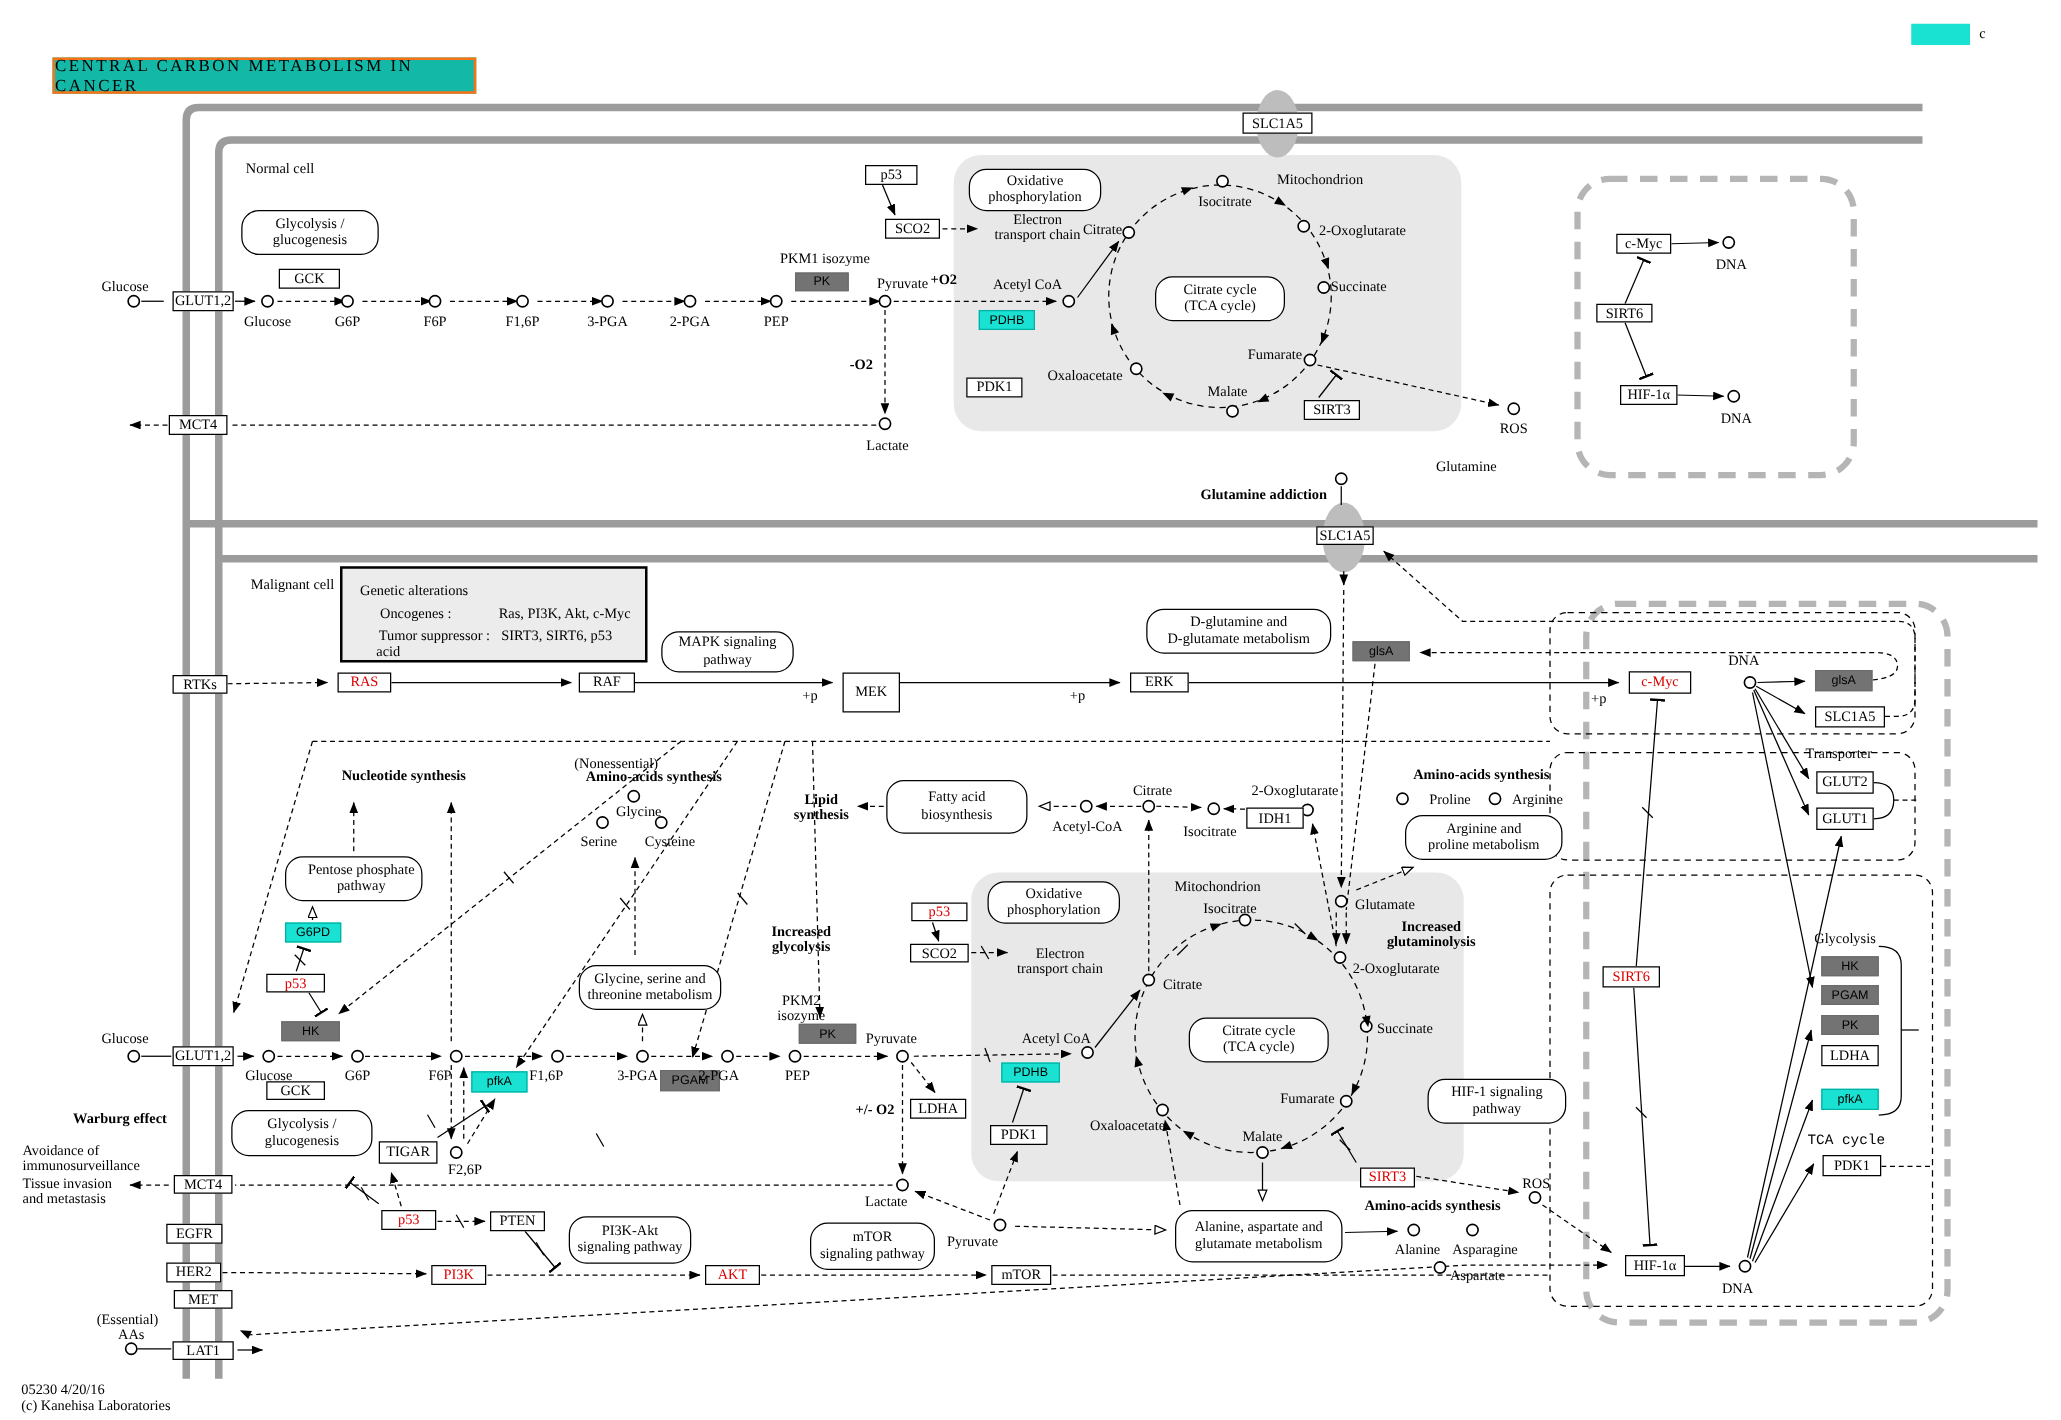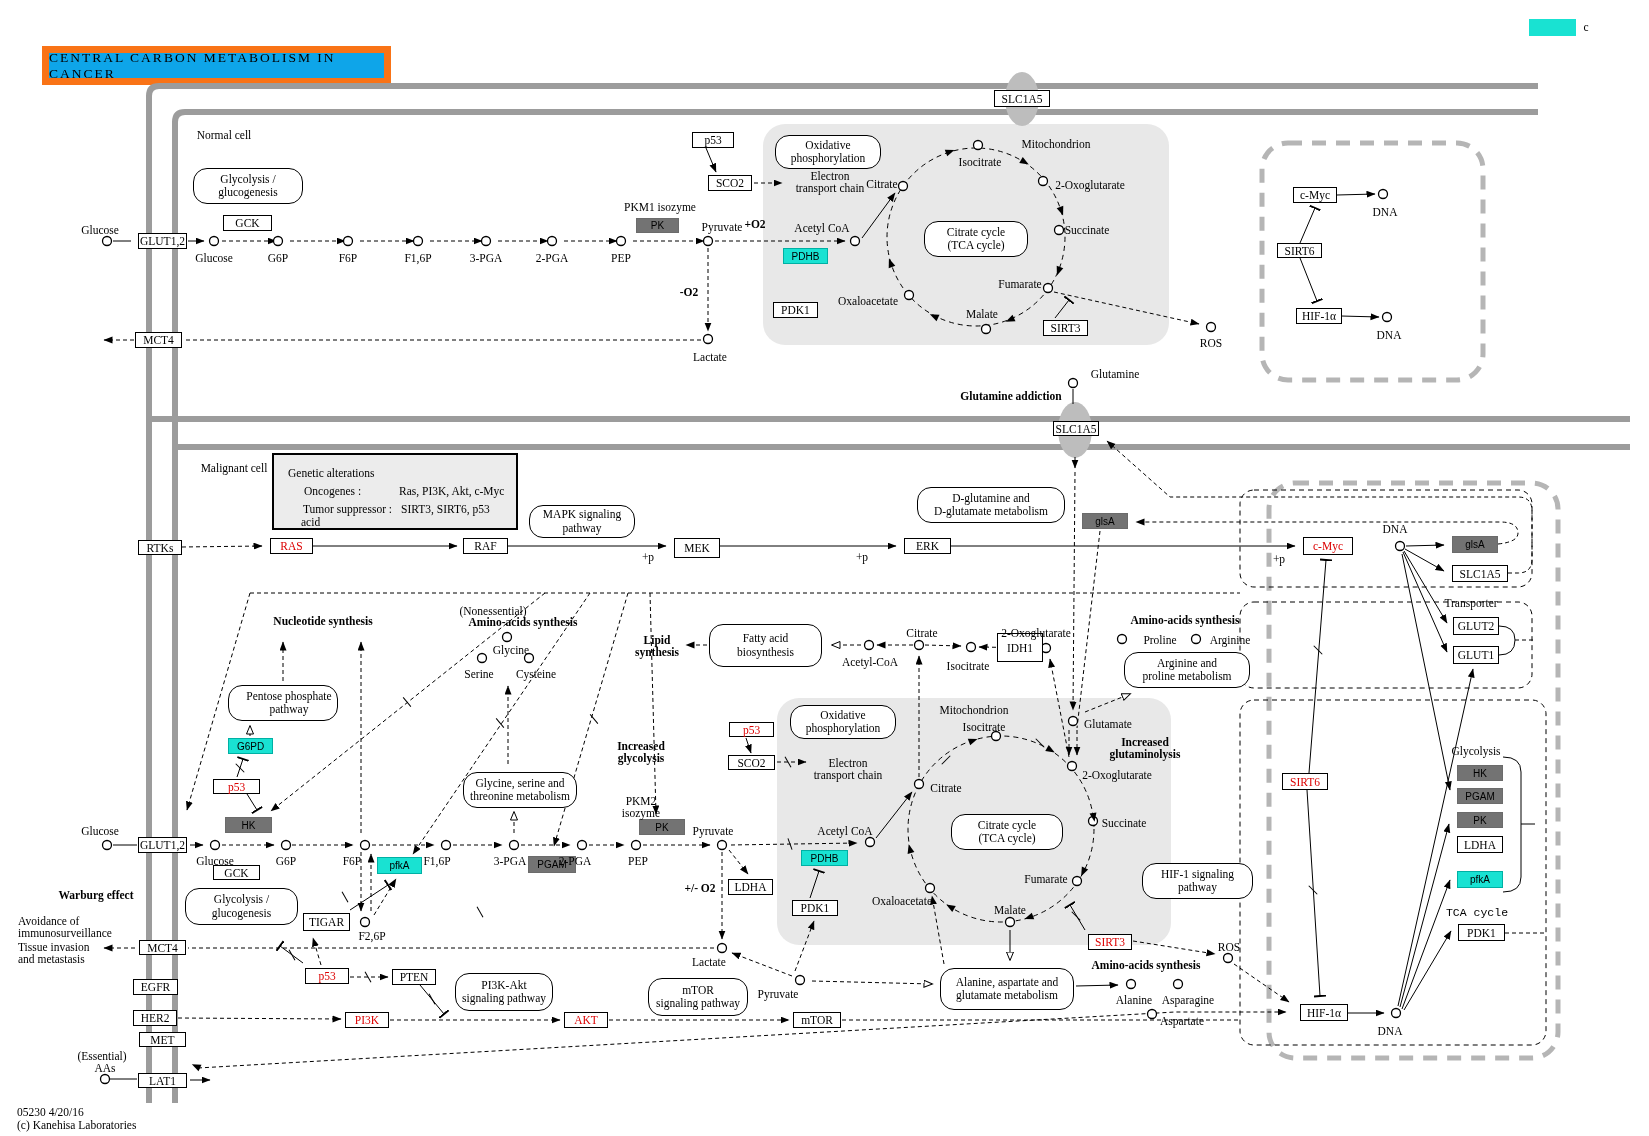--- a/index.html
+++ b/index.html
@@ -12,21 +12,21 @@
   .box.g{background:#737373;border-color:#6b6b6b;font-family:"Liberation Sans",sans-serif;font-size:10px;}
   .box.c{border-color:#00b0a4;font-family:"Liberation Sans",sans-serif;font-size:10px;}
   .box.r{color:#dc0000;}
   .round{position:absolute;display:flex;flex-direction:column;align-items:center;justify-content:center;
        border:1px solid #000;border-radius:14px;background:#fff;font-size:11.5px;line-height:1.15;
        text-align:center;box-sizing:border-box;}
   .txt{position:absolute;font-size:11.5px;line-height:12px;white-space:nowrap;color:#000;}
   .txt.b{font-weight:bold;}
   .txt.ctr{transform:translateX(-50%);}
   #title{position:absolute;display:flex;align-items:center;justify-content:center;
-       border:7px solid #f97316;background:#0ea5e9;font-size:13.5px;letter-spacing:2px;}
+       border:2px solid #f97316;background:#14b8a6;font-size:13.5px;letter-spacing:2px;}
   #genetic{position:absolute;background:#ececec;border:2px solid #000;box-sizing:border-box;}
   #legend-swatch{position:absolute;}
 </style>
 </head>
 <body>
 
 <div id="canvas">
   <div id="title" style="left: 42px; top: 46px; width: 335px; height: 25px;">CENTRAL CARBON METABOLISM IN CANCER</div>
   <div id="legend-swatch" style="left: 1529px; top: 19px; width: 47px; height: 17px; background: rgb(25, 226, 210);"></div>
   <svg id="lines" width="1649" height="1136">
@@ -285,21 +285,21 @@
       <div class="box w" style="left: 773px; top: 302px; width: 45px; height: 16px;">PDK1</div>
       <div class="box w" style="left: 1043px; top: 320px; width: 45px; height: 16px;">SIRT3</div>
       <div class="box w" style="left: 994px; top: 90px; width: 56px; height: 17px;">SLC1A5</div>
       <div class="box w" style="left: 1293px; top: 187px; width: 44px; height: 16px;">c-Myc</div>
       <div class="box w" style="left: 1277px; top: 243px; width: 45px; height: 15px;">SIRT6</div>
       <div class="box w" style="left: 1296px; top: 308px; width: 46px; height: 16px;">HIF-1α</div>
       <div class="box w" style="left: 1053px; top: 421px; width: 46px; height: 15px;">SLC1A5</div>
       <div class="box w" style="left: 138px; top: 540px; width: 44px; height: 15px;">RTKs</div>
       <div class="box r" style="left: 270px; top: 538px; width: 43px; height: 16px;">RAS</div>
       <div class="box w" style="left: 463px; top: 538px; width: 45px; height: 16px;">RAF</div>
-      <div class="box w" style="left: 674px; top: 538px; width: 46px; height: 20px;">MEK</div>
+      <div class="box w" style="left: 674px; top: 538px; width: 46px; height: 32px;">MEK</div>
       <div class="box w" style="left: 904px; top: 538px; width: 47px; height: 16px;">ERK</div>
       <div class="box g" style="left: 1082px; top: 513px; width: 46px; height: 16px;">glsA</div>
       <div class="box r" style="left: 1303px; top: 537px; width: 50px; height: 18px;">c-Myc</div>
       <div class="box g" style="left: 1452px; top: 536px; width: 46px; height: 17px;">glsA</div>
       <div class="box w" style="left: 1452px; top: 565px; width: 56px; height: 17px;">SLC1A5</div>
       <div class="box w" style="left: 1453px; top: 617px; width: 46px; height: 18px;">GLUT2</div>
       <div class="box w" style="left: 1453px; top: 646px; width: 46px; height: 18px;">GLUT1</div>
       <div class="box g" style="left: 1457px; top: 765px; width: 46px; height: 16px;">HK</div>
       <div class="box g" style="left: 1457px; top: 788px; width: 46px; height: 16px;">PGAM</div>
       <div class="box g" style="left: 1457px; top: 812px; width: 46px; height: 16px;">PK</div>
@@ -316,21 +316,21 @@
       <div class="box w" style="left: 303px; top: 913px; width: 47px; height: 18px;">TIGAR</div>
       <div class="box w" style="left: 139px; top: 940px; width: 47px; height: 15px;">MCT4</div>
       <div class="box c" style="background: rgb(25, 226, 210); left: 377px; top: 857px; width: 45px; height: 17px;">pfkA</div>
       <div class="box g" style="left: 528px; top: 856px; width: 48px; height: 17px;">PGAM</div>
       <div class="box g" style="left: 639px; top: 819px; width: 46px; height: 16px;">PK</div>
       <div class="box w" style="left: 728px; top: 879px; width: 45px; height: 16px;">LDHA</div>
       <div class="box r" style="left: 729px; top: 722px; width: 45px; height: 15px;">p53</div>
       <div class="box w" style="left: 728px; top: 755px; width: 47px; height: 15px;">SCO2</div>
       <div class="box c" style="background: rgb(25, 226, 210); left: 801px; top: 850px; width: 47px; height: 16px;">PDHB</div>
       <div class="box w" style="left: 792px; top: 900px; width: 46px; height: 16px;">PDK1</div>
-      <div class="box w" style="left: 997px; top: 633px; width: 46px; height: 29px;">IDH1</div>
+      <div class="box w" style="left: 997px; top: 646px; width: 46px; height: 17px;">IDH1</div>
       <div class="box r" style="left: 1088px; top: 934px; width: 44px; height: 16px;">SIRT3</div>
       <div class="box r" style="left: 305px; top: 968px; width: 44px; height: 16px;">p53</div>
       <div class="box w" style="left: 392px; top: 969px; width: 44px; height: 16px;">PTEN</div>
       <div class="box r" style="left: 345px; top: 1012px; width: 44px; height: 16px;">PI3K</div>
       <div class="box r" style="left: 564px; top: 1012px; width: 44px; height: 16px;">AKT</div>
       <div class="box w" style="left: 793px; top: 1012px; width: 48px; height: 16px;">mTOR</div>
       <div class="box w" style="left: 133px; top: 979px; width: 45px; height: 16px;">EGFR</div>
       <div class="box w" style="left: 133px; top: 1010px; width: 44px; height: 16px;">HER2</div>
       <div class="box w" style="left: 139px; top: 1032px; width: 47px; height: 15px;">MET</div>
       <div class="box w" style="left: 138px; top: 1073px; width: 49px; height: 15px;">LAT1</div>
@@ -419,21 +419,21 @@
       <div class="txt ctr" style="left: 980px; top: 156px;">Isocitrate</div>
       <div class="txt ctr" style="left: 1090px; top: 179px;">2-Oxoglutarate</div>
       <div class="txt ctr" style="left: 1087px; top: 224px;">Succinate</div>
       <div class="txt ctr" style="left: 1020px; top: 278px;">Fumarate</div>
       <div class="txt ctr" style="left: 982px; top: 308px;">Malate</div>
       <div class="txt ctr" style="left: 868px; top: 295px;">Oxaloacetate</div>
       <div class="txt ctr" style="left: 710px; top: 351px;">Lactate</div>
       <div class="txt ctr" style="left: 1211px; top: 337px;">ROS</div>
       <div class="txt ctr" style="left: 1385px; top: 206px;">DNA</div>
       <div class="txt ctr" style="left: 1389px; top: 329px;">DNA</div>
-      <div class="txt ctr" style="left: 1105px; top: 368px; padding-left: 20px;">Glutamine</div>
+      <div class="txt ctr" style="left: 1163px; top: 368px; padding-left: 20px;">Glutamine</div>
       <div class="txt b ctr" style="left: 1011px; top: 390px;">Glutamine addiction</div>
       <div class="txt ctr" style="left: 234px; top: 462px;">Malignant cell</div>
       <div class="txt ctr" style="left: 648px; top: 551px;">+p</div>
       <div class="txt ctr" style="left: 862px; top: 551px;">+p</div>
       <div class="txt ctr" style="left: 1279px; top: 553px;">+p</div>
       <div class="txt b ctr" style="left: 323px; top: 615px;">Nucleotide synthesis</div>
       <div class="txt ctr" style="left: 493px; top: 605px;">(Nonessential)</div>
       <div class="txt b ctr" style="left: 523px; top: 616px;">Amino-acids synthesis</div>
       <div class="txt ctr" style="left: 511px; top: 644px;">Glycine</div>
       <div class="txt ctr" style="left: 479px; top: 668px;">Serine</div>

